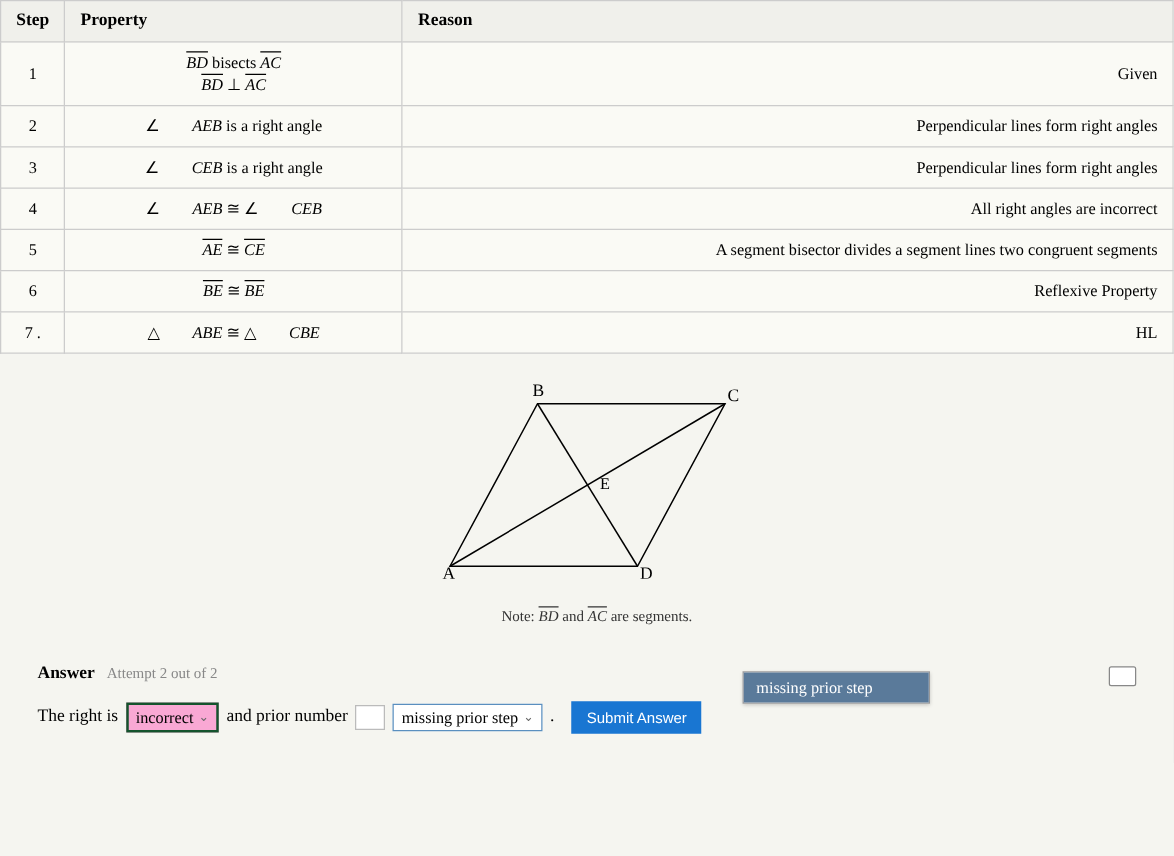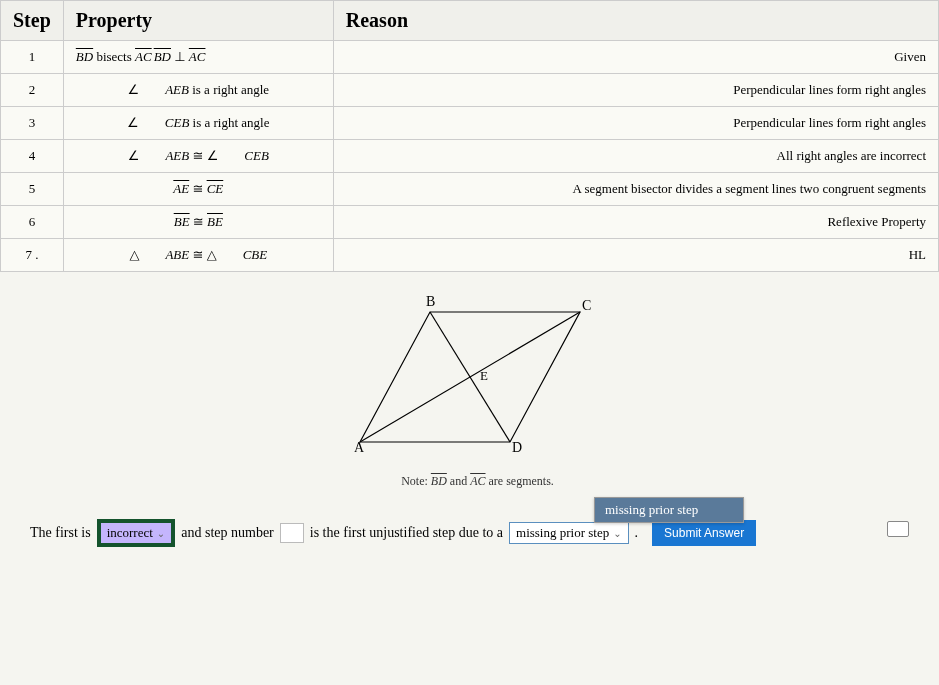--- a/index.html
+++ b/index.html
@@ -20,21 +20,21 @@
     .proof-table {
       width: 100%;
       border-collapse: collapse;
       background: #fafaf5;
     }
     .proof-table th {
       text-align: left;
       padding: 8px 12px;
       border: 1px solid #ccc;
       font-weight: bold;
-      font-size: 20px;
+      font-size: 14px;
       background: #f0f0eb;
     }
     .proof-table td {
       padding: 8px 12px;
       border: 1px solid #ccc;
       font-size: 13px;
       vertical-align: middle;
     }
     .step-col { width: 50px; text-align: center; }
     .statement-col { width: 270px; text-align: center; }
@@ -66,22 +66,22 @@
       font-size: 14px;
       display: flex;
       align-items: center;
       gap: 6px;
       flex-wrap: wrap;
     }
     .dropdown {
       display: inline-flex;
       align-items: center;
       padding: 2px 6px;
-      border: 4px solid #14532d;
-      background: #c4b5fd;
+      border: 2px solid #14532d;
+      background: #f9a8d4;
       font-size: 13px;
       cursor: pointer;
       gap: 4px;
     }
     .dropdown.highlighted {
       border: 1px solid #5a8fbf;
       background: #fff;
     }
     .chev { font-size: 10px; color: #666; }
     .step-input {
@@ -122,21 +122,21 @@
     .keyboard-icon {
       position: absolute;
       right: 30px;
       top: 12px;
       width: 22px;
       height: 16px;
       border: 1px solid #888;
       border-radius: 2px;
       background: #fff;
     }
-    .stmt-stack { display:flex; flex-direction:row; align-items:center; gap:2px; }
+    .stmt-stack { display:flex; flex-direction:column; align-items:center; gap:2px; }
   </style>
 </head>
 <body>
 
 <div class="page">
 
   <table class="proof-table">
     <thead>
       <tr>
         <th class="step-col">Step</th>
@@ -201,34 +201,37 @@
     </svg>
   </div>
 
   <div class="note">
     <span>Note: </span><span class="overline">BD</span><span> and </span><span class="overline">AC</span><span> are segments.</span>
   </div>
 
   <div class="answer-section">
     <div class="keyboard-icon"></div>
 
+    <div class="answer-header">
+      <span class="answer-label">Answer</span>
+      <span class="attempt-text">Attempt 2 out of 2</span>
+    </div>
 
     <div class="dropdown-popup">
       <div class="opt selected">missing prior step</div>
     </div>
 
     <div class="proof-sentence">
-      <span>The first is</span>
+      <span>The right is</span>
       <span class="dropdown">
         <span>incorrect</span>
         <span class="chev">⌄</span>
       </span>
-      <span>and step number</span>
+      <span>and prior number</span>
       <span class="step-input"></span>
-      <span>is the first unjustified step due to a</span>
       <span class="dropdown highlighted">
         <span>missing prior step</span>
         <span class="chev">⌄</span>
       </span>
       <span>.</span>
       <button class="submit-btn">Submit Answer</button>
     </div>
   </div>
 
 </div>

